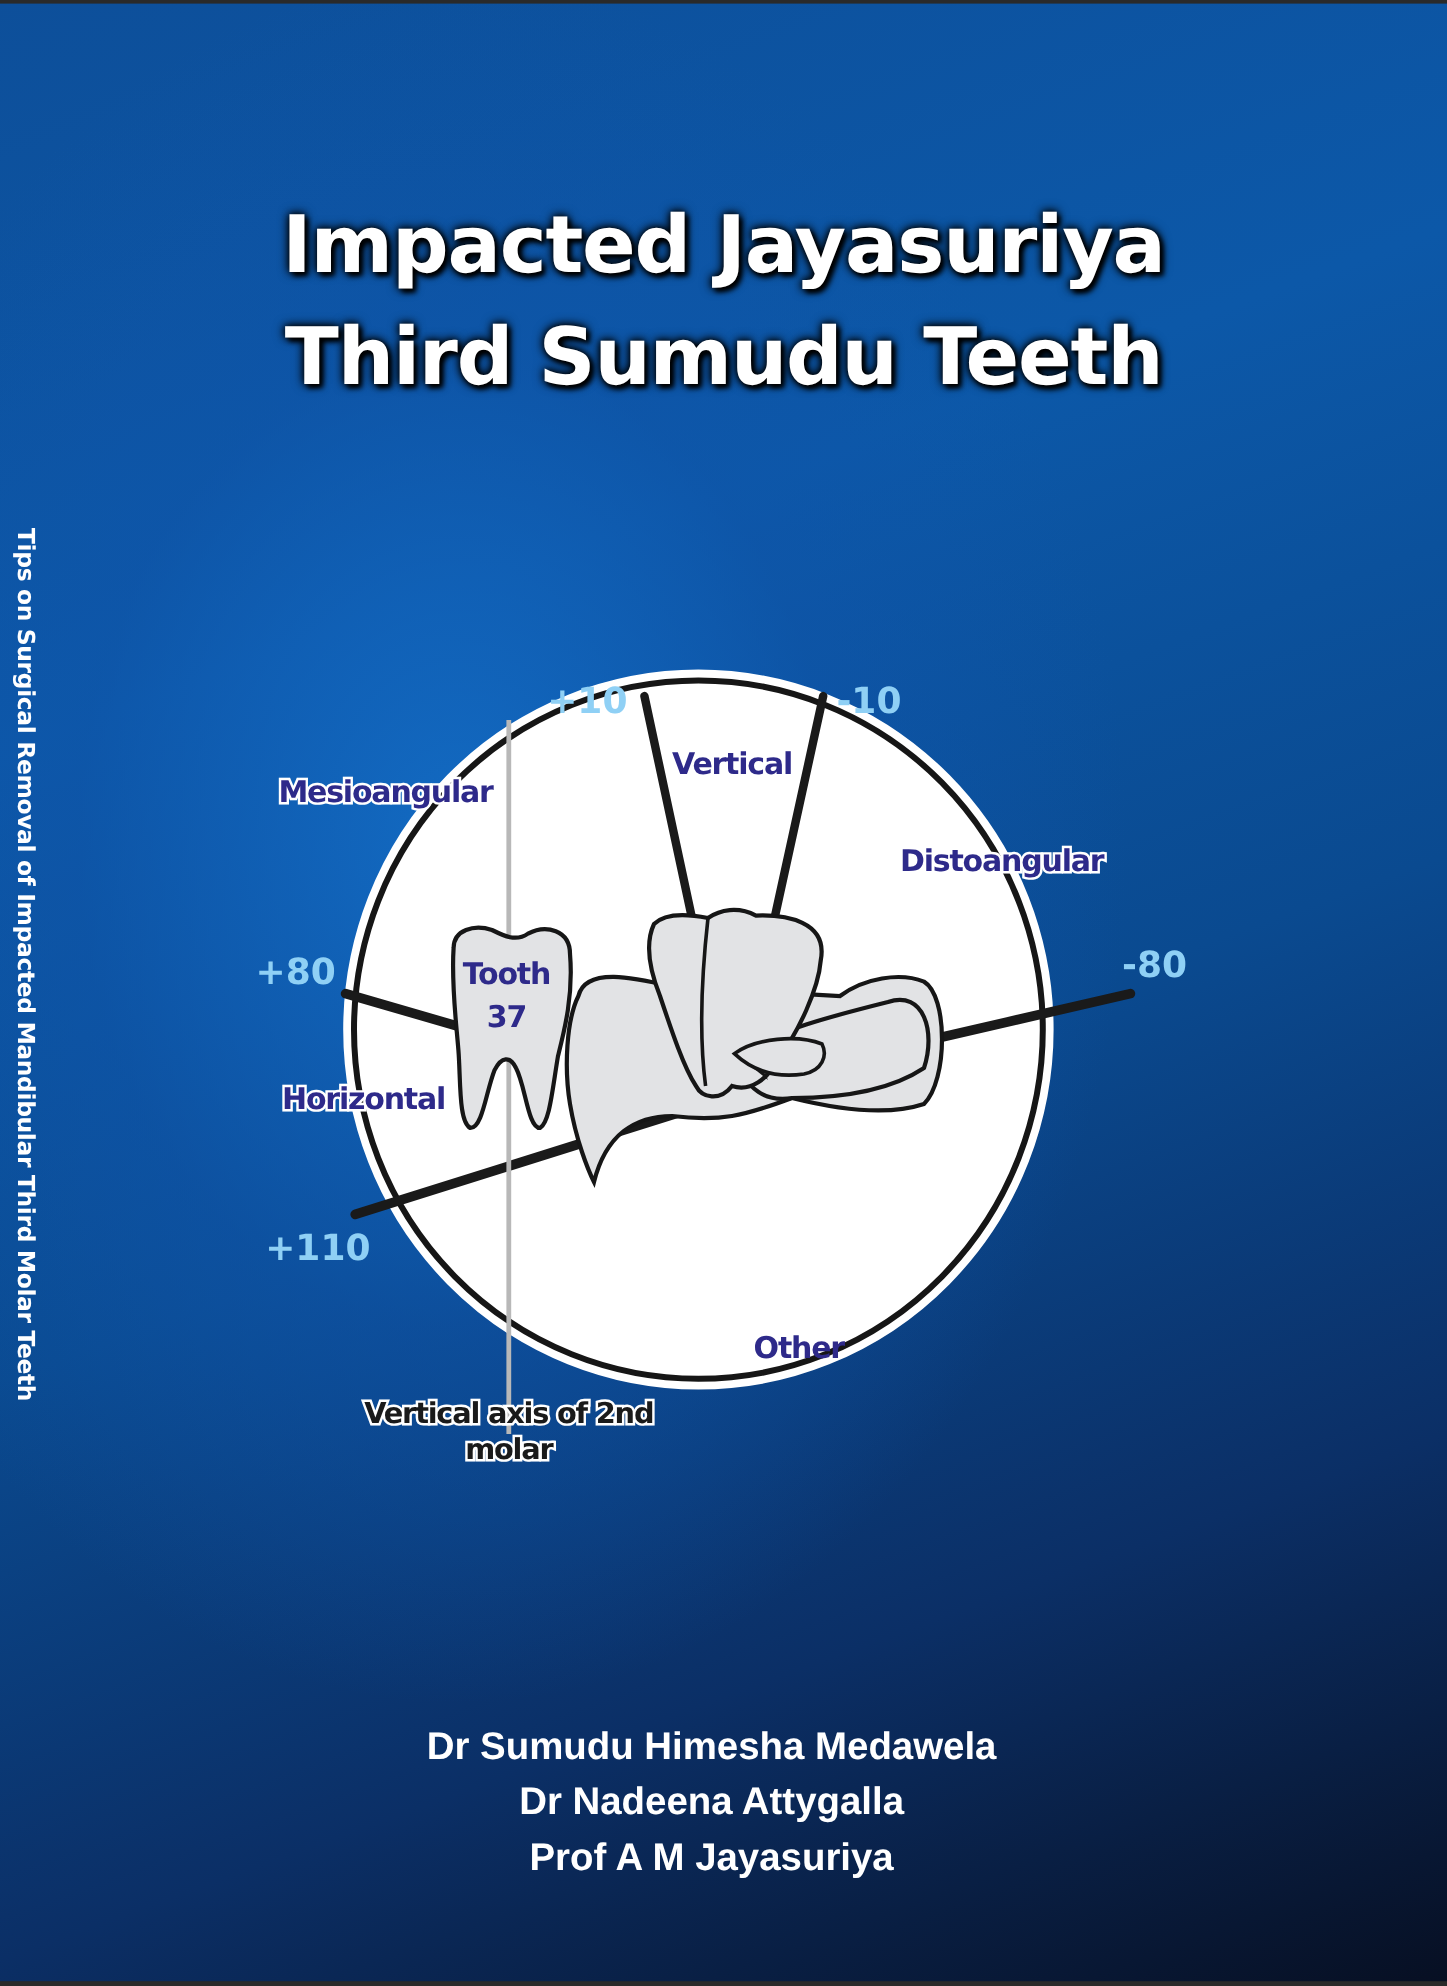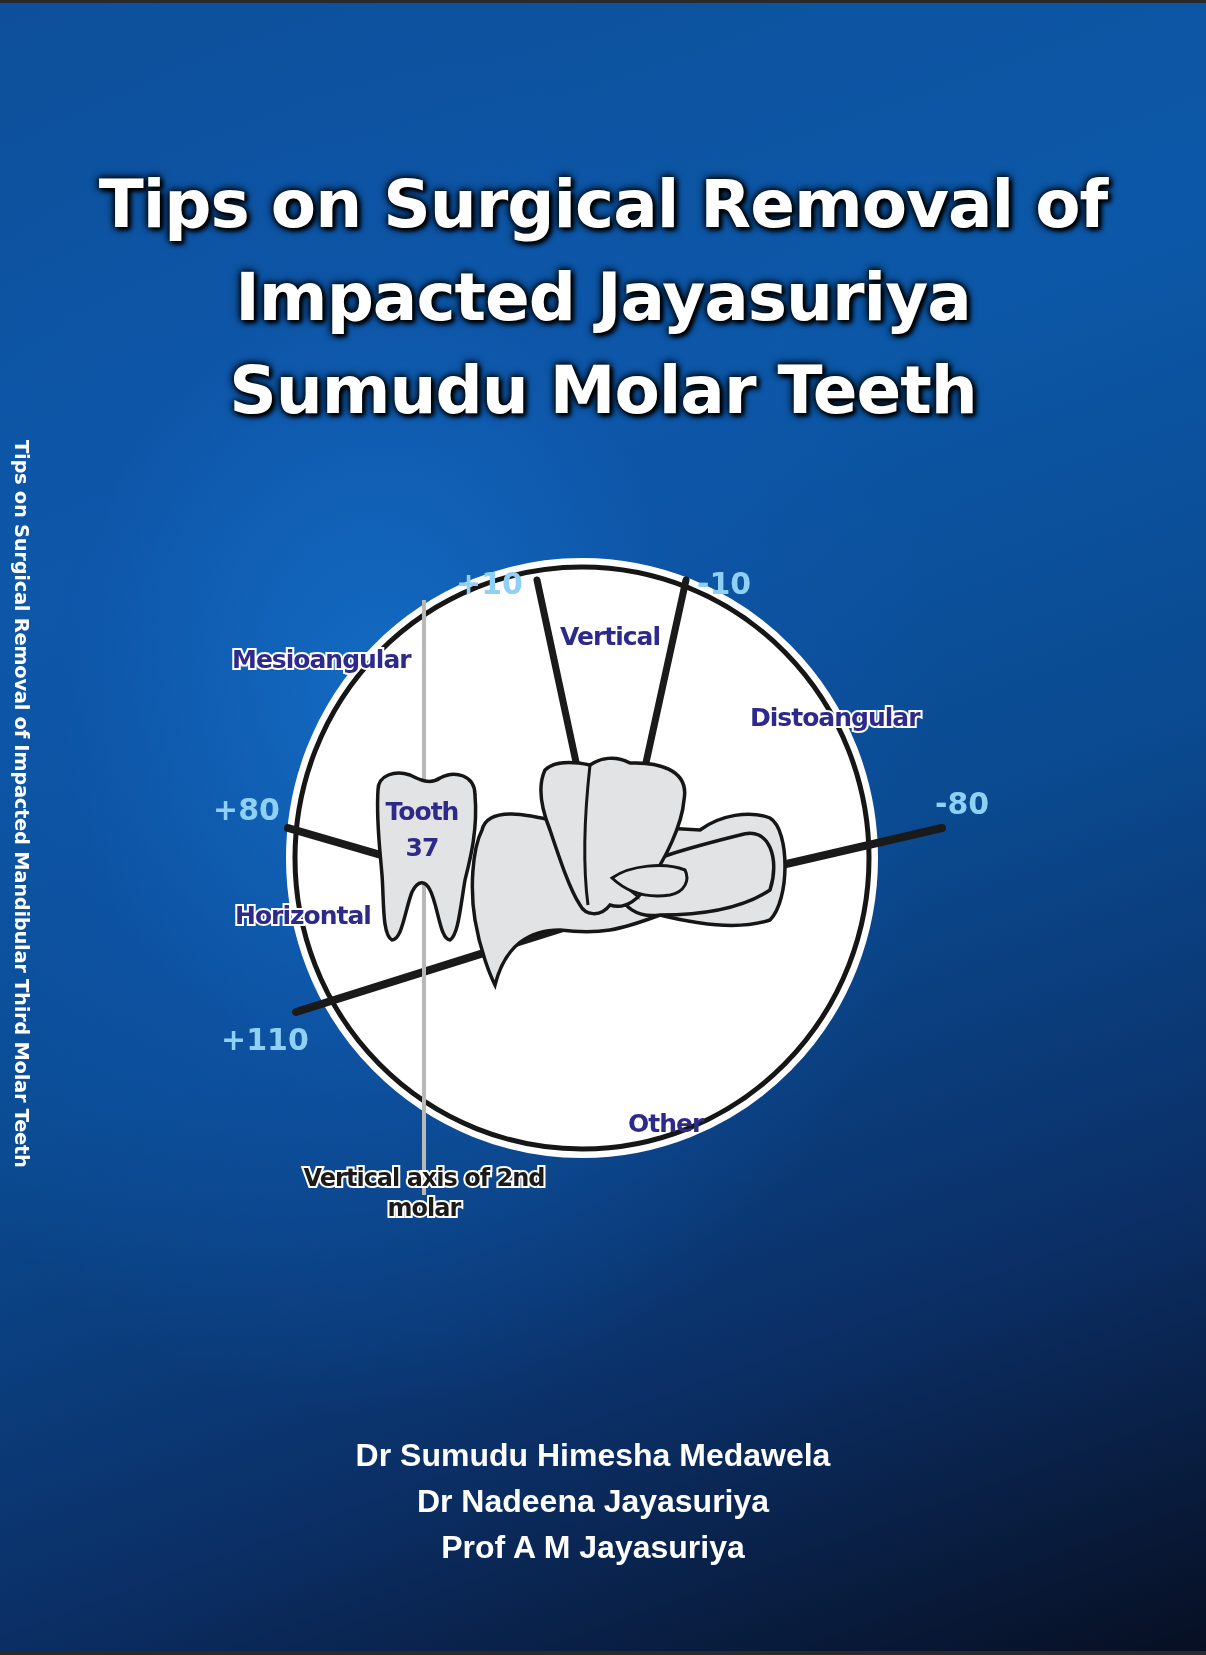--- a/index.html
+++ b/index.html
@@ -43,23 +43,22 @@
 <body>
 
 <div class="cover">
   <div class="topbar"></div>
 
   <div class="spine">
     <span>Tips on Surgical Removal of Impacted Mandibular Third Molar Teeth</span>
   </div>
 
   <div class="title">
-    <div>Tips on Surgical Removal of</div>
     <div>Impacted Jayasuriya</div>
-    <div>Sumudu Molar Teeth</div>
+    <div>Third Sumudu Teeth</div>
   </div>
 
   <svg class="diagram" viewBox="0 0 1206 1655" xmlns="http://www.w3.org/2000/svg">
 
     <ellipse cx="582" cy="858" rx="292" ry="296" fill="#ffffff" stroke="#ffffff" stroke-width="8"></ellipse>
     <ellipse cx="582" cy="858" rx="287" ry="291" fill="none" stroke="#161616" stroke-width="5"></ellipse>
 
     <line x1="537" y1="580" x2="582" y2="790" stroke="#1a1a1a" stroke-width="7" stroke-linecap="round"></line>
     <line x1="686" y1="580" x2="640" y2="790" stroke="#1a1a1a" stroke-width="7" stroke-linecap="round"></line>
     <line x1="288" y1="828" x2="405" y2="862" stroke="#1a1a1a" stroke-width="8" stroke-linecap="round"></line>
@@ -92,18 +91,18 @@
     <text class="cat cat-outline" x="750" y="726">Distoangular</text>
     <text class="cat cat-outline" x="235" y="924">Horizontal</text>
     <text class="cat" x="628" y="1132">Other</text>
 
     <text class="axis-label" x="424" y="1186" text-anchor="middle">Vertical axis of 2nd</text>
     <text class="axis-label" x="424" y="1216" text-anchor="middle">molar</text>
   </svg>
 
   <div class="authors">
     <div>Dr Sumudu Himesha Medawela</div>
-    <div>Dr Nadeena Jayasuriya</div>
+    <div>Dr Nadeena Attygalla</div>
     <div>Prof A M Jayasuriya</div>
   </div>
 
   <div class="botbar"></div>
 </div>
 
 </body></html>

